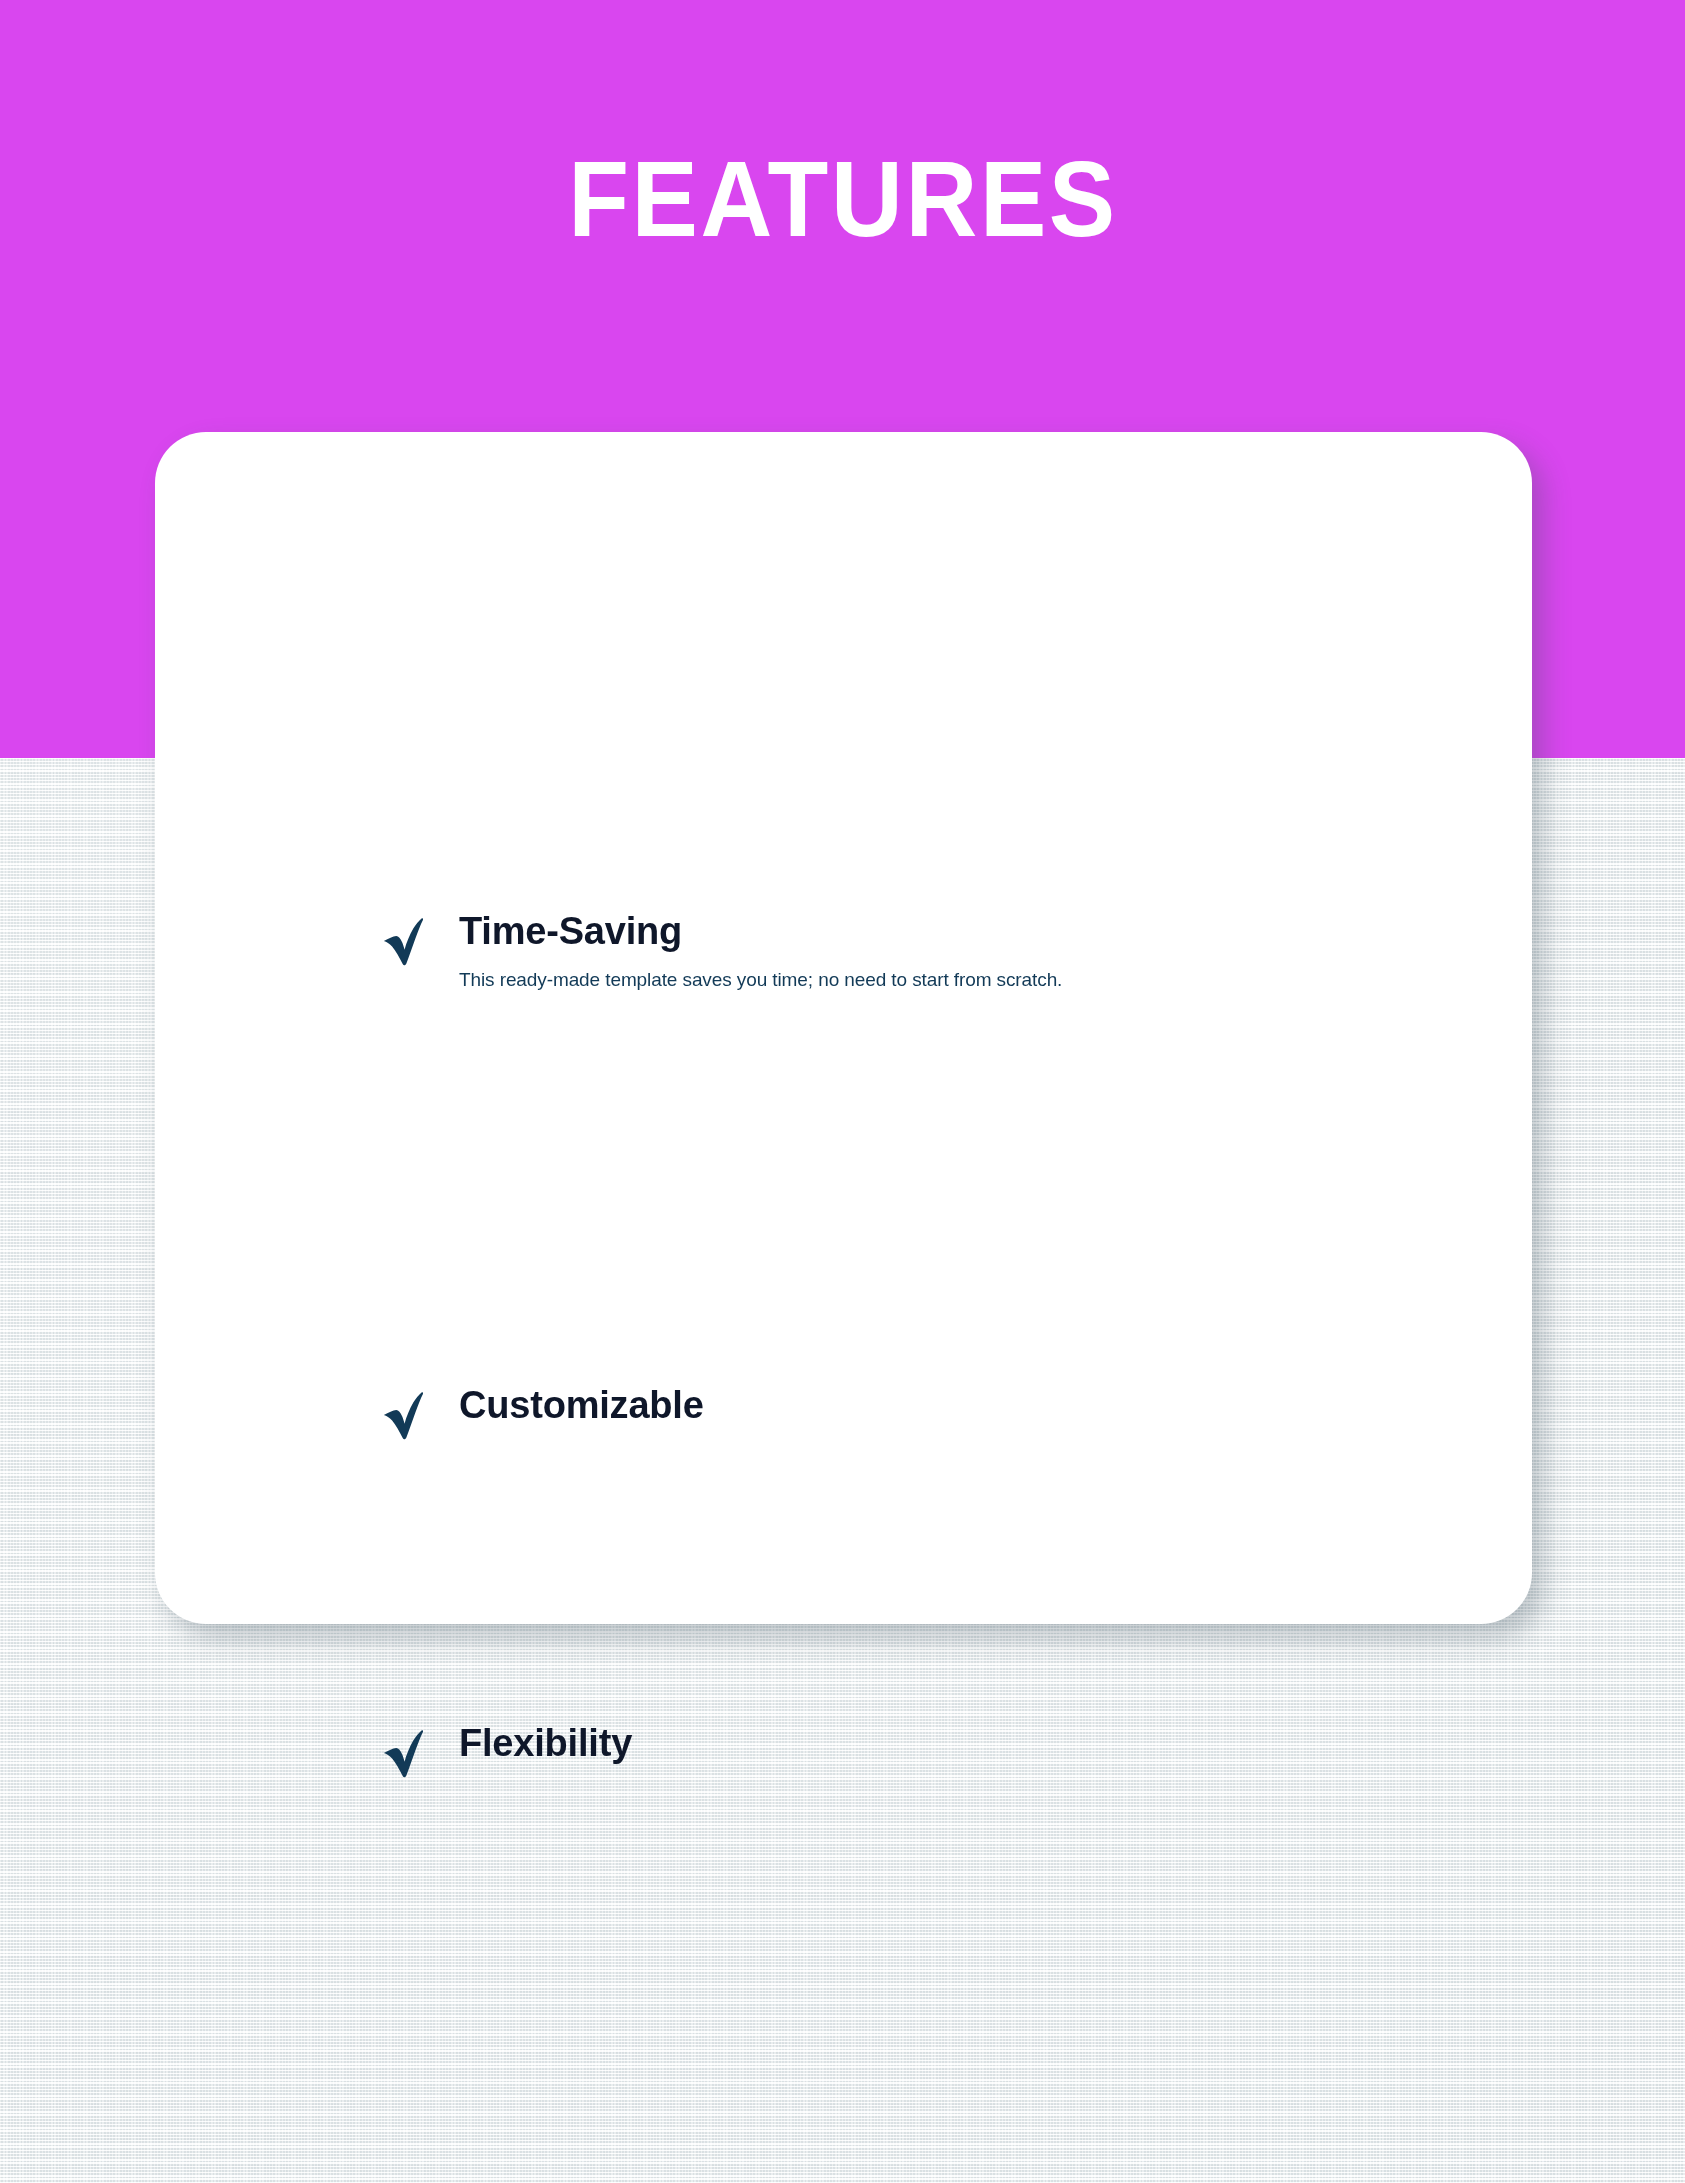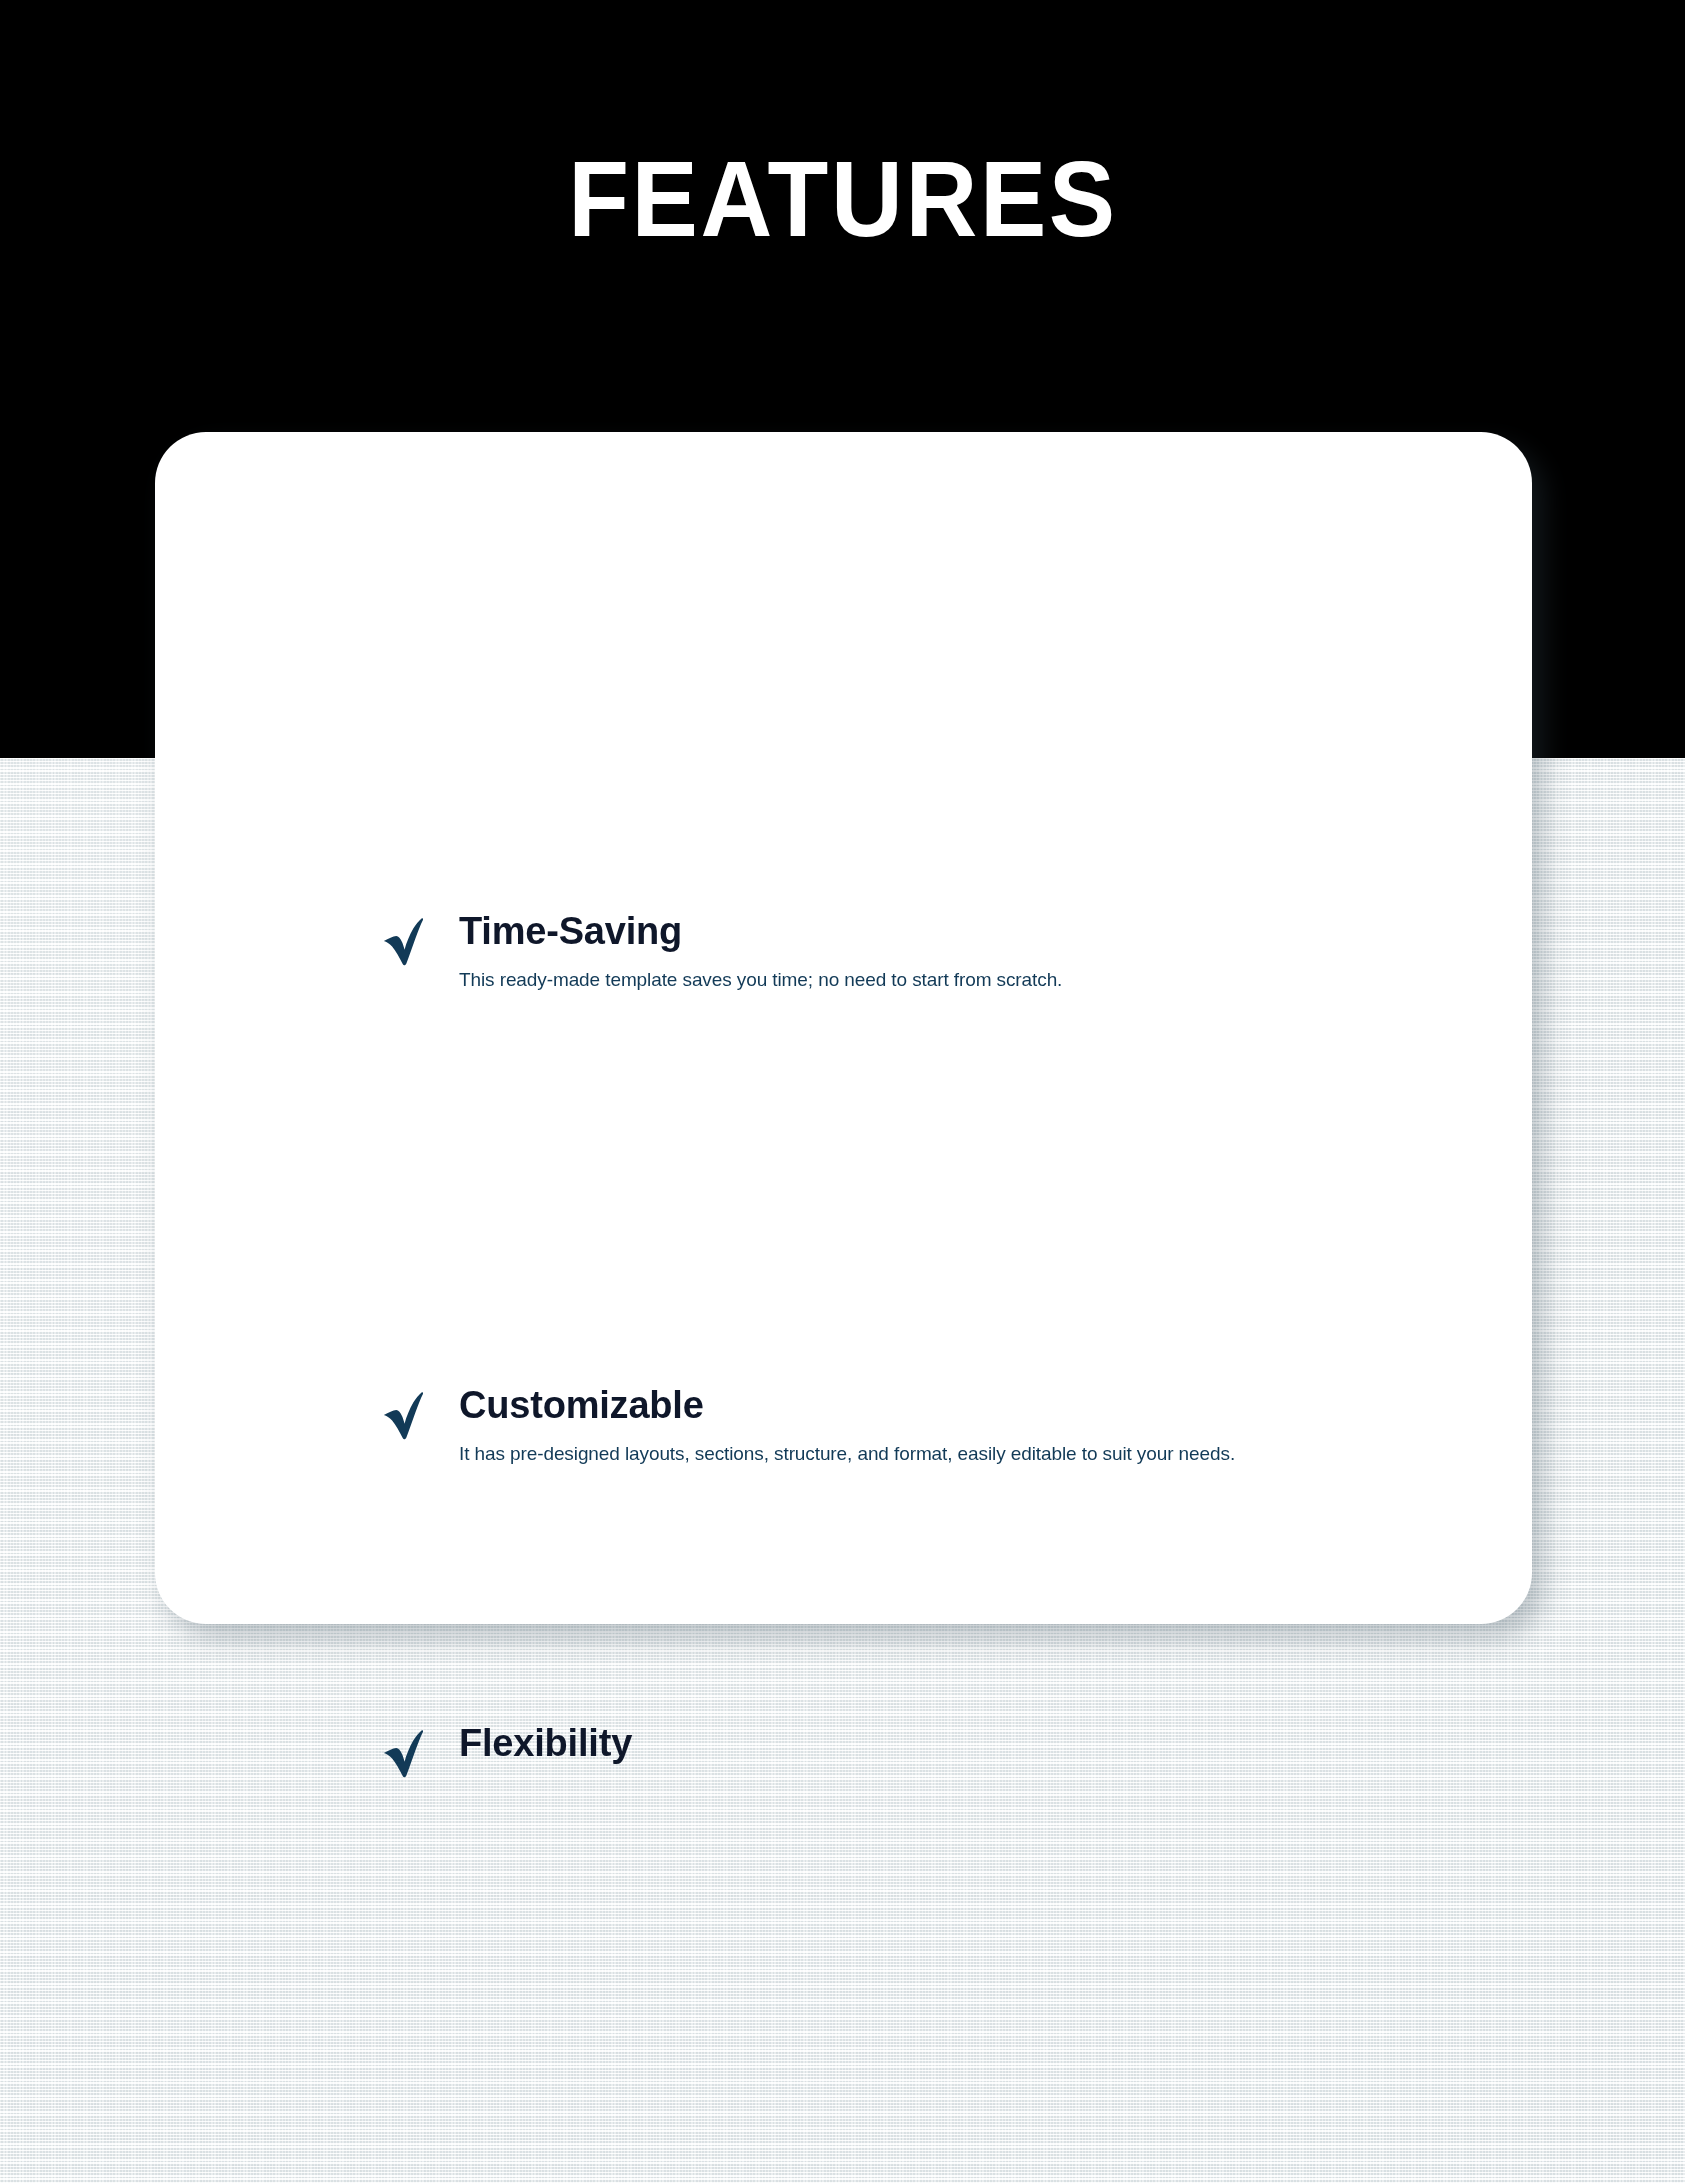--- a/index.html
+++ b/index.html
@@ -151,21 +151,21 @@
   .item-1 .feature-body { width: 1103px; }
   .item-2 .feature-body { width: 1075px; }
   .item-3 .feature-body { width: 1112px; }
   .item-4 .feature-body { width: 1103px; }
 </style>
 </head>
 <body>
 
 <div class="page-bg"></div>
 
-<div class="header-band" style="background:#000000;">
+<div class="header-band" style="background:#d946ef;">
   <div class="header-title">FEATURES</div>
 </div>
 
 <div class="features-card">
   <div class="features-list">
 
     <div class="feature-item item-0">
       <span class="feature-check">
         <svg viewBox="0 0 100 110" xmlns="http://www.w3.org/2000/svg" aria-hidden="true">
           <path d="M4 54 C14 48 24 44 31 43 C36 43 40 48 44 57 C46 62 48 68 49 73
@@ -185,21 +185,20 @@
       <span class="feature-check">
         <svg viewBox="0 0 100 110" xmlns="http://www.w3.org/2000/svg" aria-hidden="true">
           <path d="M4 54 C14 48 24 44 31 43 C36 43 40 48 44 57 C46 62 48 68 49 73
                    C53 58 60 41 68 27 C74 17 80 10 86 5 C88 4 90 5 89 8
                    C84 18 78 33 72 50 C65 70 58 89 53 103 C51 108 47 108 45 104
                    C38 90 30 76 22 66 C16 59 10 56 4 54 Z" fill="#123a57"></path>
         </svg>
       </span>
       <div class="feature-body">
         <div class="feature-heading">Customizable</div>
-        <div class="feature-desc">It has pre-designed layouts, sections, structure, and format, easily editable to suit your needs.</div>
       </div>
     </div>
 
     <div class="feature-item item-3">
       <span class="feature-check">
         <svg viewBox="0 0 100 110" xmlns="http://www.w3.org/2000/svg" aria-hidden="true">
           <path d="M4 54 C14 48 24 44 31 43 C36 43 40 48 44 57 C46 62 48 68 49 73
                    C53 58 60 41 68 27 C74 17 80 10 86 5 C88 4 90 5 89 8
                    C84 18 78 33 72 50 C65 70 58 89 53 103 C51 108 47 108 45 104
                    C38 90 30 76 22 66 C16 59 10 56 4 54 Z" fill="#123a57"></path>

